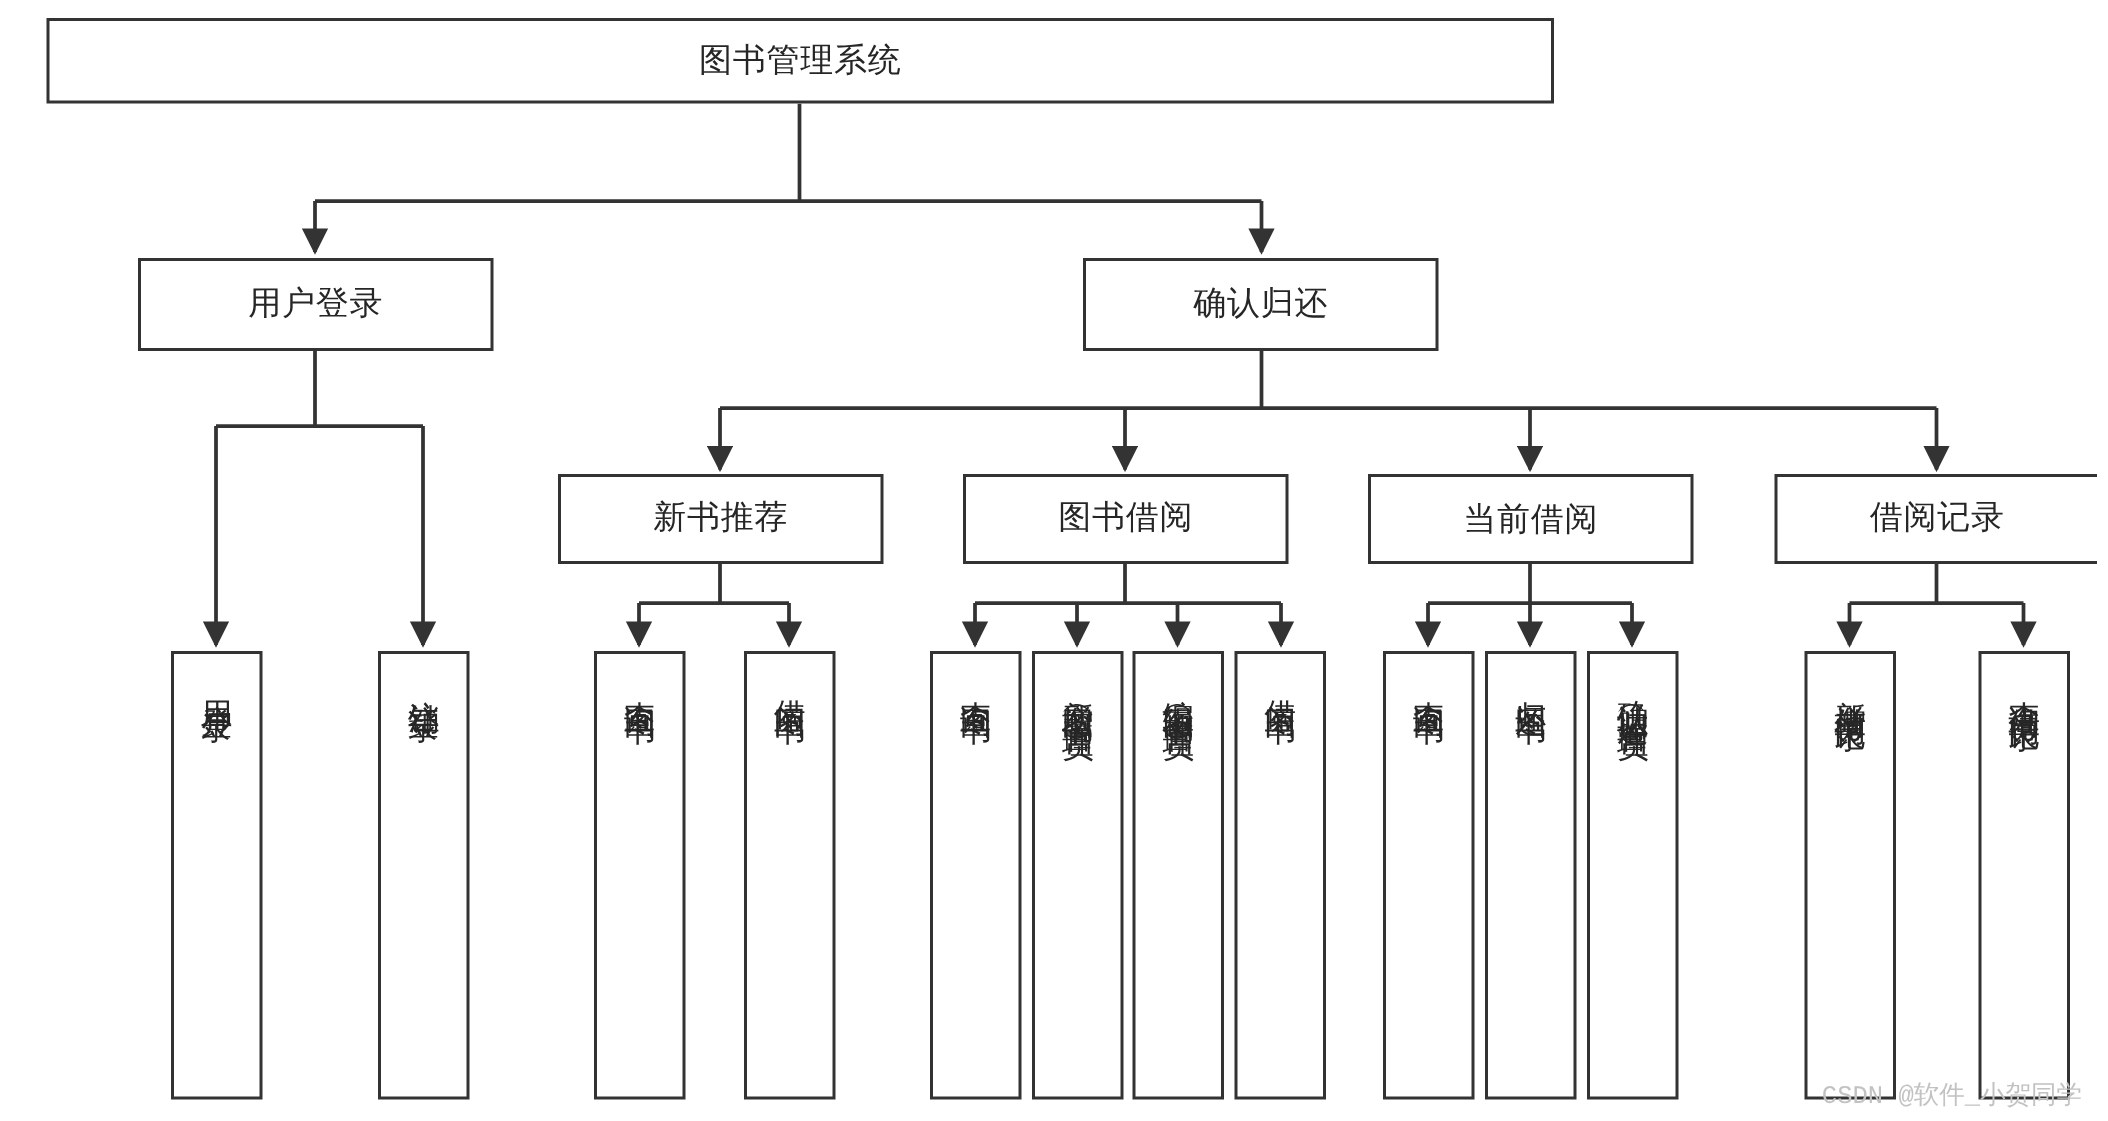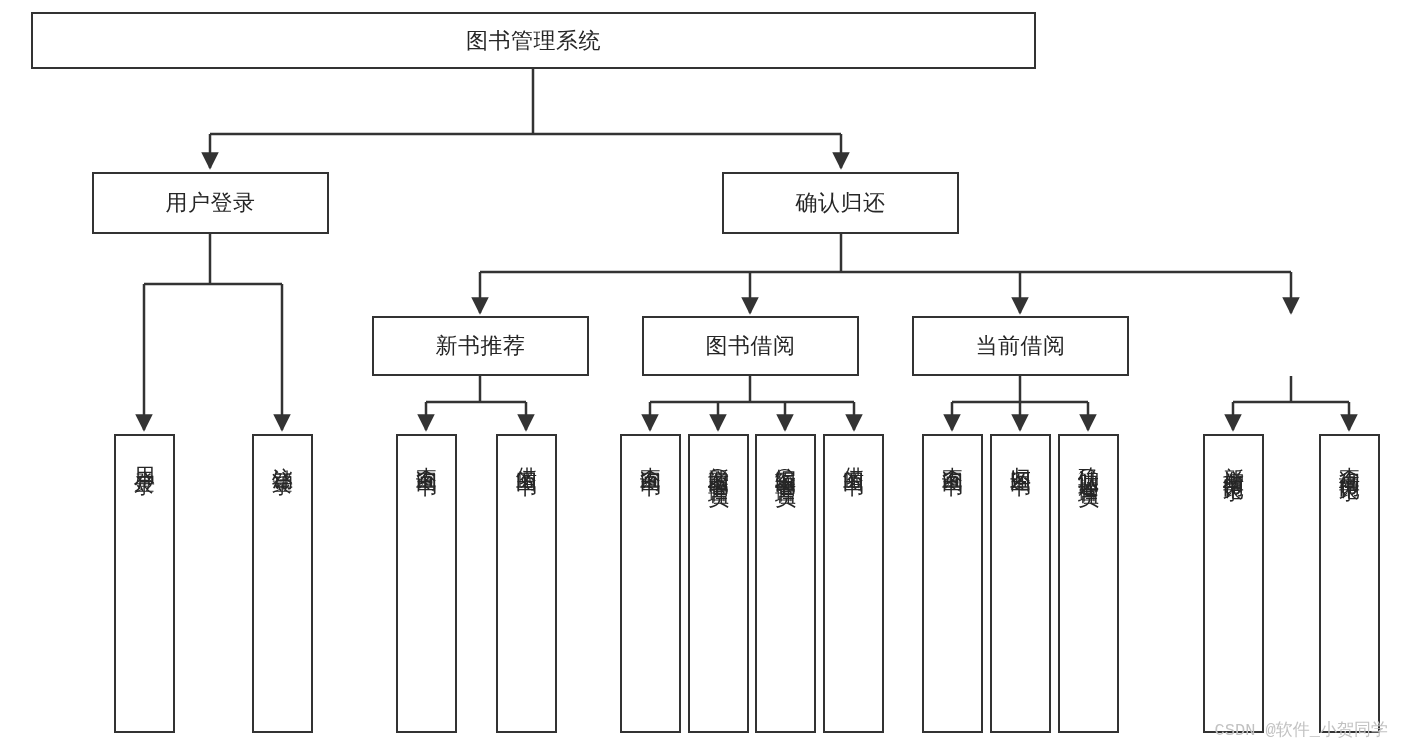--- a/index.html
+++ b/index.html
@@ -142,20 +142,23 @@
 
   <div class="node mid" style="left:631px; top:316px; width:217px; height:60px;">
     <span class="label">图书借阅</span>
   </div>
   <div class="node mid" style="left:361px; top:316px; width:217px; height:60px;">
     <span class="label">新书推荐</span>
   </div>
   <div class="node mid" style="left:901px; top:316px; width:217px; height:60px;font-family:Liberation Serif, serif;">
     <span class="label">当前借阅</span>
   </div>
+  <div class="node mid" style="left:1172px; top:316px; width:217px; height:60px;">
+    <span class="label">借阅记录</span>
+  </div>
 
   <div class="node leaf" style="left:103px; top:434px; width:61px; height:299px;">
     <span class="label">用户登录</span>
   </div>
   <div class="node leaf" style="left:241px; top:434px; width:61px; height:299px;">
     <span class="label">注销登录</span>
   </div>
 
   <div class="node leaf" style="left:385px; top:434px; width:61px; height:299px;">
     <span class="label">查询图书</span>

